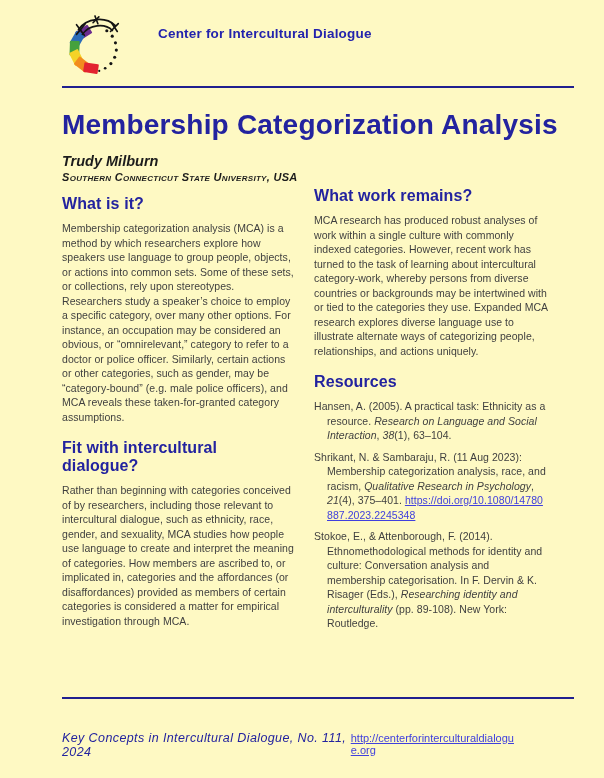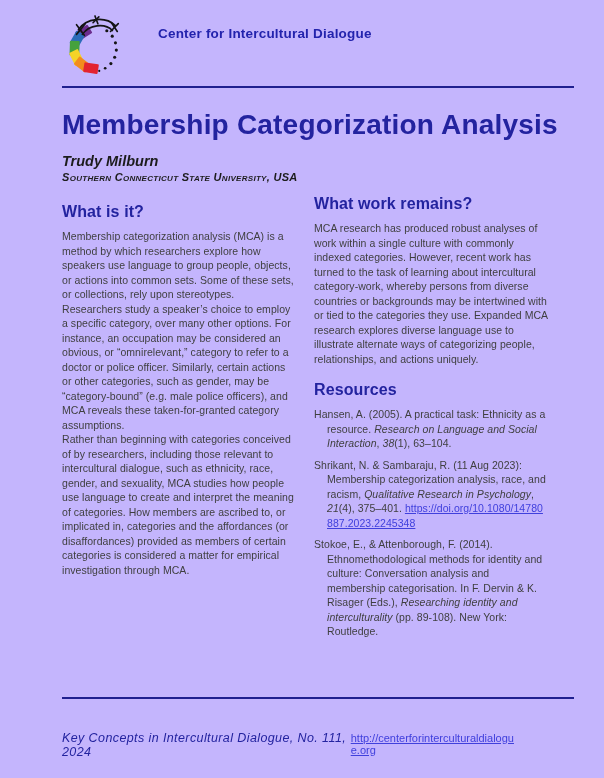--- a/index.html
+++ b/index.html
@@ -3,36 +3,36 @@
 <meta charset="utf-8">
 <style>
   :root{
     --navy:#23239f; --header-blue:#2323ad; --ink:#1c1c1c;
     --body:#3f3f3f; --link:#4040dd; --rule:#20208f;
   }
   *{margin:0;padding:0;box-sizing:border-box;}
   html,body{background:#fff;}
   body{font-family:"Liberation Sans",sans-serif;}
   .page{
-    position:relative;width:604px;height:778px;background:#c4b5fd;
+    position:relative;width:604px;height:778px;background:#fef9c3;
     padding:13px 30px 0 62px;overflow:hidden;
   }
   
   .header{display:flex;align-items:flex-start;gap:32px;}
   .logo{width:64px;height:66px;flex:0 0 auto;margin-top:1px;}
   .header-text{padding-top:13px;}
   .org-name{color:var(--header-blue);font-weight:bold;font-size:13.5px;letter-spacing:.2px;}
   .series-title{color:var(--ink);font-style:italic;font-size:17px;letter-spacing:1.3px;margin-top:10px;font-weight:500;}
   .rule{border:none;border-top:2px solid var(--rule);width:512px;margin-top:6px;}
   
   .doc-title{color:var(--navy);font-size:28px;font-weight:bold;letter-spacing:.2px;margin-top:21px;}
   .author{color:var(--ink);font-size:14.5px;font-weight:bold;font-style:italic;margin-top:12px;}
   .affiliation{color:var(--ink);font-size:11px;font-style:italic;font-weight:600;font-variant:small-caps;letter-spacing:.3px;margin-top:2px;}
   
-  .columns{display:flex;gap:18px;margin-top:12px;width:486px;}
+  .columns{display:flex;gap:18px;margin-top:4px;width:486px;}
   .col{width:236px;}
   .col-left{padding-top:8px;}
   h2{color:var(--navy);font-size:16px;font-weight:bold;letter-spacing:.1px;margin:15px 0 8px 0;}
   .col section:first-child h2{margin-top:0;}
   p.body{color:var(--body);font-size:10.5px;line-height:14.5px;letter-spacing:.05px;}
   
   .resource{color:var(--body);font-size:10.5px;line-height:14.5px;letter-spacing:.05px;
     padding-left:13px;text-indent:-13px;margin-bottom:7px;overflow-wrap:break-word;}
   .resource i{font-style:italic;}
   a.doi-link,a.site-link{color:var(--link);text-decoration:underline;word-break:break-all;}
@@ -93,20 +93,21 @@
   <div class="affiliation">Southern Connecticut State University, USA</div>
 
   <div class="columns">
 
     <div class="col col-left">
       <section>
         <h2>What is it?</h2>
         <p class="body">Membership categorization analysis (MCA) is a method by which researchers explore how speakers use language to group people, objects, or actions into common sets. Some of these sets, or collections, rely upon stereotypes. Researchers study a speaker’s choice to employ a specific category, over many other options. For instance, an occupation may be considered an obvious, or “omnirelevant,” category to refer to a doctor or police officer. Similarly, certain actions or other categories, such as gender, may be “category-bound” (e.g. male police officers), and MCA reveals these taken-for-granted category assumptions.</p>
       </section>
       <section>
+        <h2>Fit with intercultural dialogue?</h2>
         <p class="body">Rather than beginning with categories conceived of by researchers, including those relevant to intercultural dialogue, such as ethnicity, race, gender, and sexuality, MCA studies how people use language to create and interpret the meaning of categories. How members are ascribed to, or implicated in, categories and the affordances (or disaffordances) provided as members of certain categories is considered a matter for empirical investigation through MCA.</p>
       </section>
     </div>
 
     <div class="col col-right">
       <section>
         <h2>What work remains?</h2>
         <p class="body">MCA research has produced robust analyses of work within a single culture with commonly indexed categories. However, recent work has turned to the task of learning about intercultural category-work, whereby persons from diverse countries or backgrounds may be intertwined with or tied to the categories they use. Expanded MCA research explores diverse language use to illustrate alternate ways of categorizing people, relationships, and actions uniquely.</p>
       </section>
       <section>

